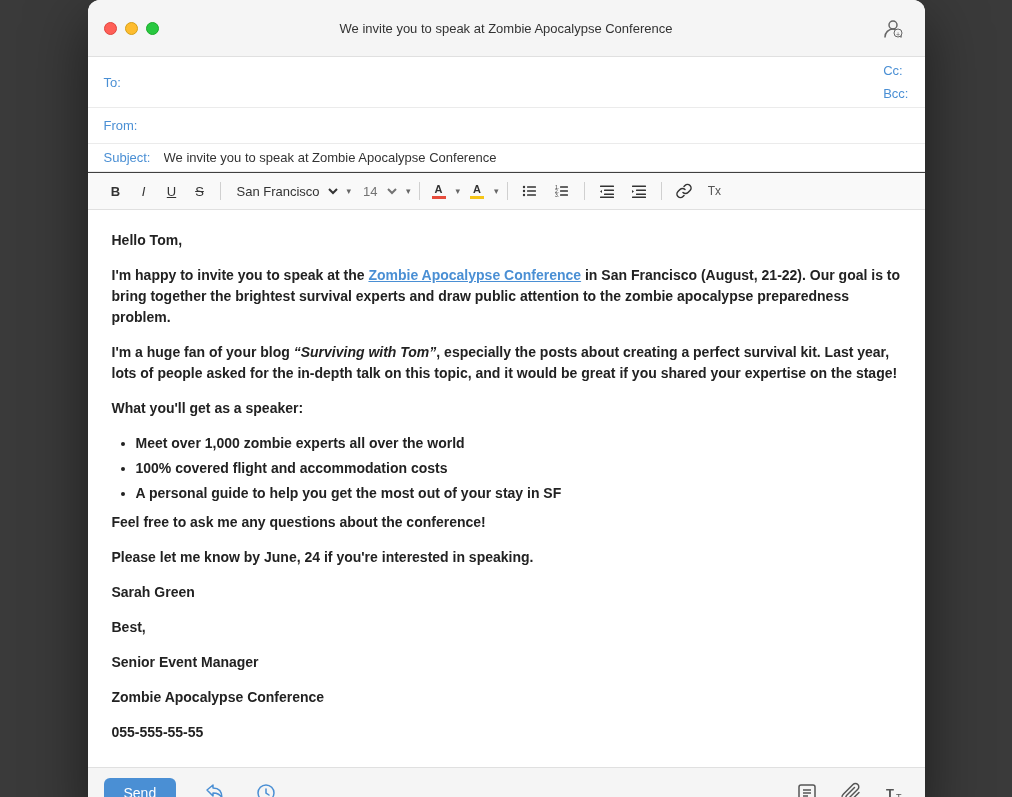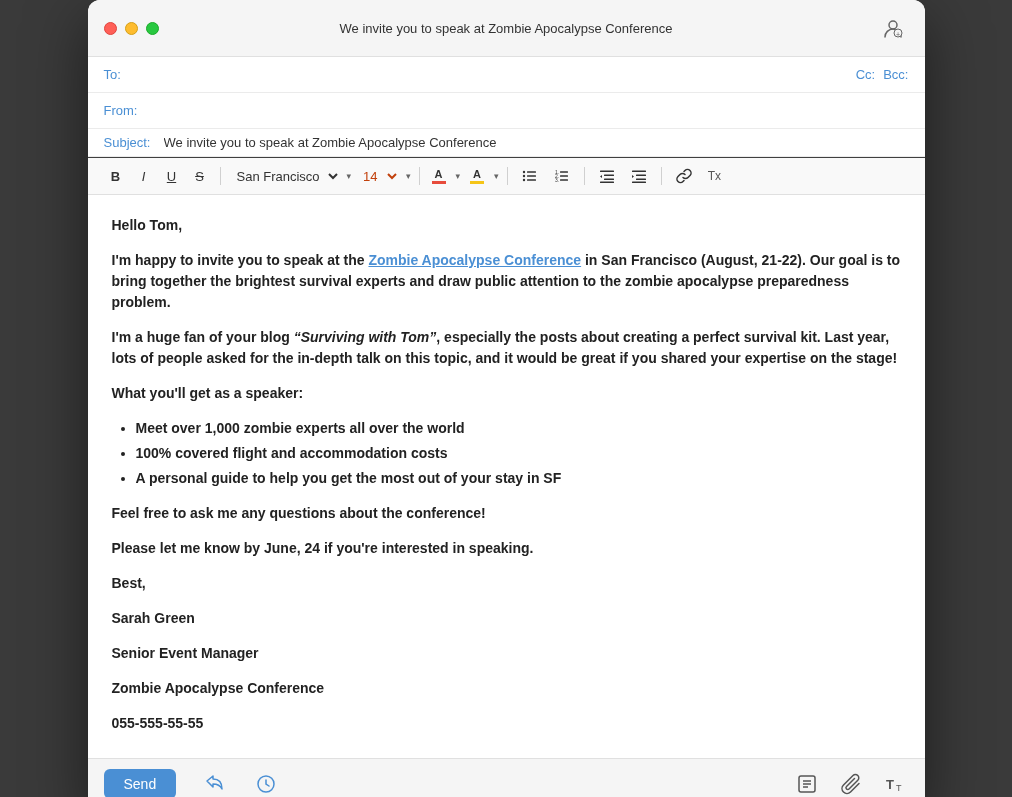--- a/index.html
+++ b/index.html
@@ -98,20 +98,21 @@
     }
     .to-row-left {
       display: flex;
       align-items: center;
       flex: 1;
     }
     .cc-bcc {
       display: flex;
       gap: 8px;
       font-size: 13px;
+      flex-direction: column;
     }
     .cc-bcc-link {
       color: #4a8fd4;
       cursor: pointer;
     }
     .subject-row {
       display: flex;
       align-items: center;
       border-bottom: 1px solid #ebebeb;
       padding: 6px 16px;
@@ -154,21 +155,21 @@
       font-size: 13px;
       color: #333;
       cursor: pointer;
       outline: none;
       padding: 2px 4px;
     }
     .font-size-select {
       border: none;
       background: transparent;
       font-size: 13px;
-      color: #c2410c;
+      color: #737373;
       cursor: pointer;
       outline: none;
       padding: 2px 4px;
       width: 45px;
     }
     .color-btn {
       display: flex;
       flex-direction: column;
       align-items: center;
       cursor: pointer;
@@ -207,21 +208,21 @@
     }
     .link-text {
       color: #4a8fd4;
       text-decoration: underline;
       cursor: pointer;
     }
     .italic-text {
       font-style: italic;
     }
     .bullet-list {
-      margin: 0 0 14px 20px;
+      margin: 0 0 8px 20px;
       padding-left: 4px;
     }
     .bullet-list li {
       margin-bottom: 4px;
       font-size: 14px;
     }
     .signature {
       margin-top: 8px;
     }
     .footer-bar {
@@ -428,22 +429,22 @@
       <li>A personal guide to help you get the most out of your stay in SF</li>
     </ul>
 
     <p>Feel free to ask me any questions about the conference!</p>
 
     <p>
       <span>Please let me know </span><strong>by June, 24</strong><span> if you're interested in speaking.</span>
     </p>
 
     <div class="signature">
+      <p>Sarah Green</p>
       <p>Best,</p>
-      <p>Sarah Green</p>
       <p>Senior Event Manager</p>
       <p>Zombie Apocalypse Conference</p>
       <p>055-555-55-55</p>
     </div>
   </div>
 
   <div class="footer-bar">
     <div class="footer-left">
       <button class="send-btn">Send</button>
 

